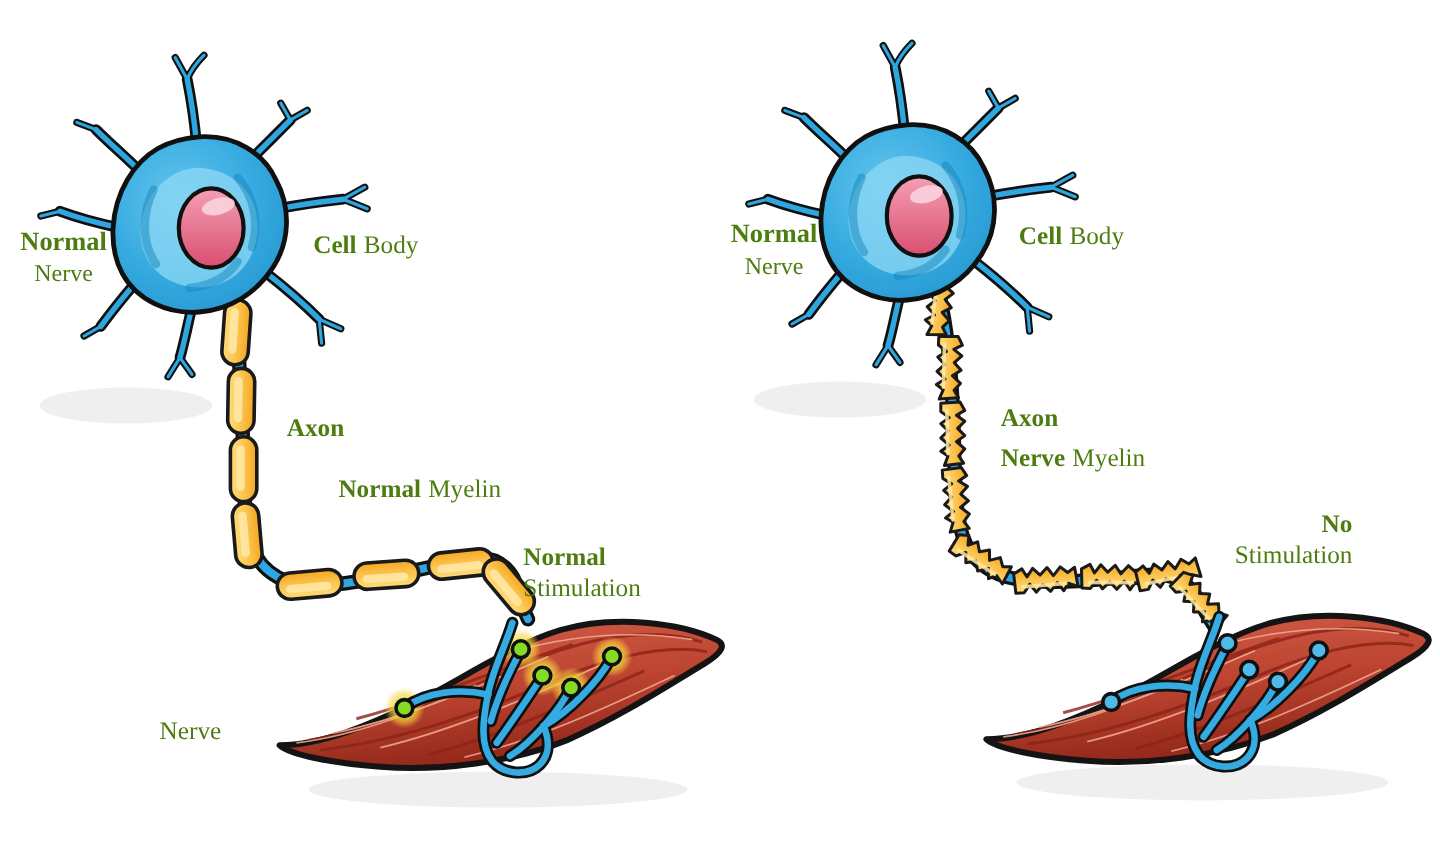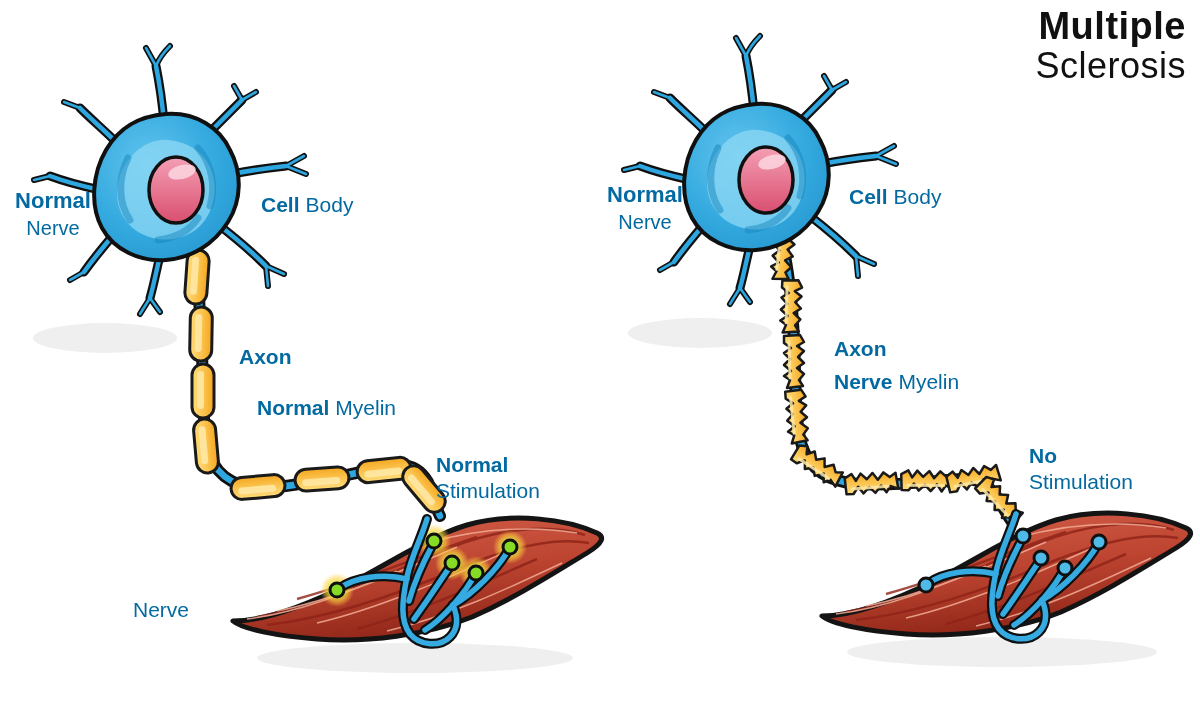--- a/index.html
+++ b/index.html
@@ -1,21 +1,21 @@
 <!DOCTYPE html>
 <html><head>
 <meta charset="utf-8">
 <style>
   html,body{margin:0;padding:0;background:#ffffff;}
   .stage{
     position:relative;width:1200px;height:719px;background:#ffffff;
     overflow:hidden;font-family:"Liberation Sans",sans-serif;
   }
   .art{position:absolute;left:0;top:0;}
-  .lbl{position:absolute;color:#0369a1;font-size:21px;line-height:1.22;white-space:nowrap;}
+  .lbl{position:absolute;color:#4d7c0f;font-size:21px;line-height:1.22;white-space:nowrap;font-family:Liberation Serif, serif;}
   .lbl .b{font-weight:700;}
   .lbl .sp{margin-left:6px;}
   .two{white-space:normal;}
   .ctr{text-align:center;}
   .title{
     position:absolute;right:14px;top:6px;text-align:right;color:#111;
     font-size:38px;line-height:1.08;letter-spacing:.5px;
   }
   .title .l1{font-weight:700;display:block;}
   .title .l2{font-weight:400;display:block;font-size:36px;}
@@ -249,37 +249,33 @@
           <circle cx="-80" cy="13" r="7"></circle>
           <circle cx="17" cy="-36" r="7"></circle>
           <circle cx="35" cy="-14" r="7"></circle>
           <circle cx="59" cy="-4" r="7"></circle>
           <circle cx="93" cy="-30" r="7"></circle>
         </g>
       </g>
     </g>
   </svg>
 
-  <div class="title">
-    <span class="l1">Multiple</span>
-    <span class="l2">Sclerosis</span>
-  </div>
 
   <div class="lbl two ctr" style="left:8px;top:188px;width:90px;">
     <span class="b" style="display:block;font-size:22px;">Normal</span>
     <span style="font-size:20px;">Nerve</span>
   </div>
 
   <div class="lbl" style="left:261px;top:192px;">
     <span class="b">Cell</span><span class="sp">Body</span>
   </div>
 
   <div class="lbl b" style="left:239px;top:344px;font-weight:700;">Axon</div>
 
-  <div class="lbl" style="left:257px;top:395px;">
+  <div class="lbl" style="left:282px;top:395px;">
     <span class="b">Normal</span><span class="sp">Myelin</span>
   </div>
 
   <div class="lbl two" style="left:436px;top:452px;">
     <span class="b" style="display:block;">Normal</span>
     <span>Stimulation</span>
   </div>
 
   <div class="lbl" style="left:133px;top:597px;">Nerve</div>
 
@@ -291,18 +287,18 @@
   <div class="lbl" style="left:849px;top:184px;">
     <span class="b">Cell</span><span class="sp">Body</span>
   </div>
 
   <div class="lbl b" style="left:834px;top:336px;font-weight:700;">Axon</div>
 
   <div class="lbl" style="left:834px;top:369px;">
     <span class="b">Nerve</span><span class="sp">Myelin</span>
   </div>
 
-  <div class="lbl two" style="left:1029px;top:443px;">
+  <div class="lbl two" style="left:1029px;top:424px;text-align:right;">
     <span class="b" style="display:block;">No</span>
     <span>Stimulation</span>
   </div>
 
 </div>
 
 </body></html>

